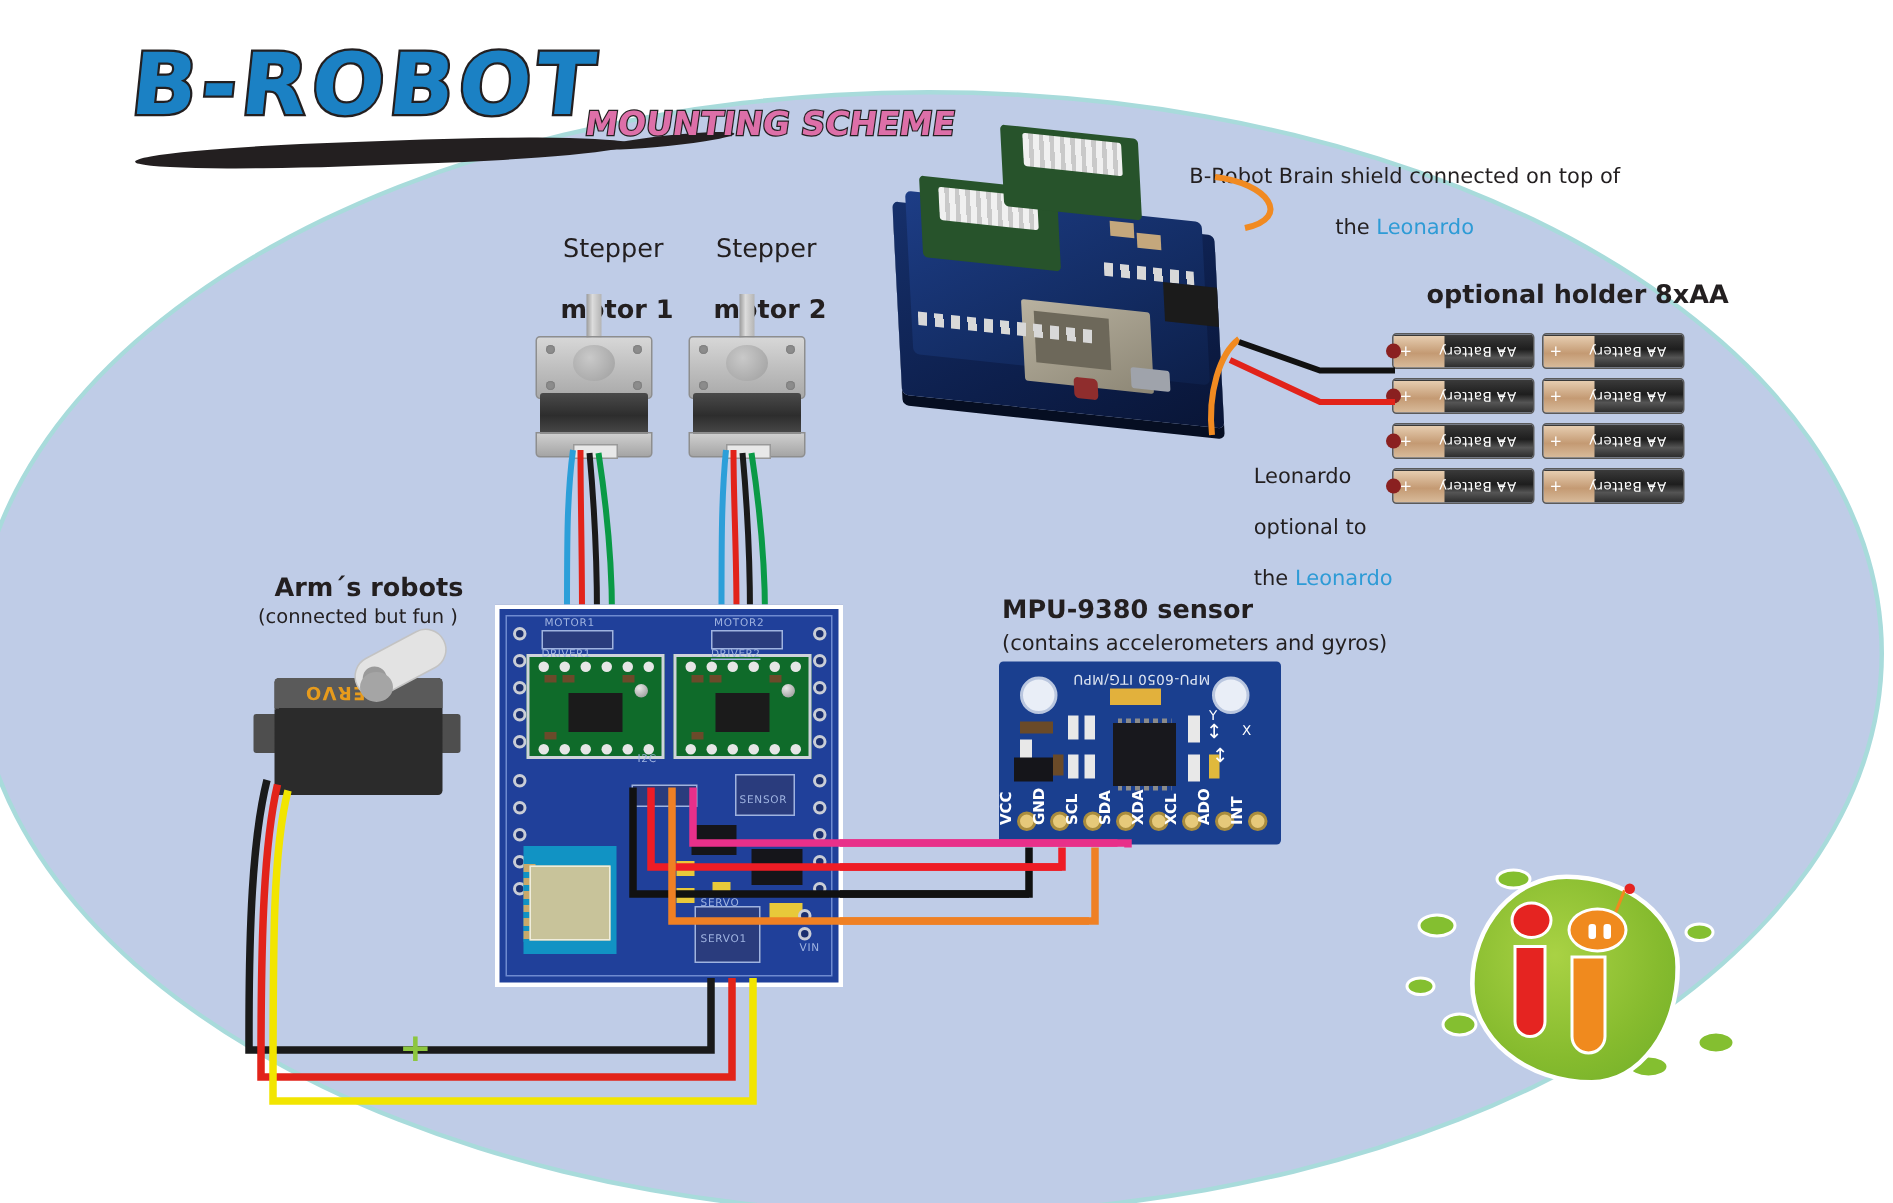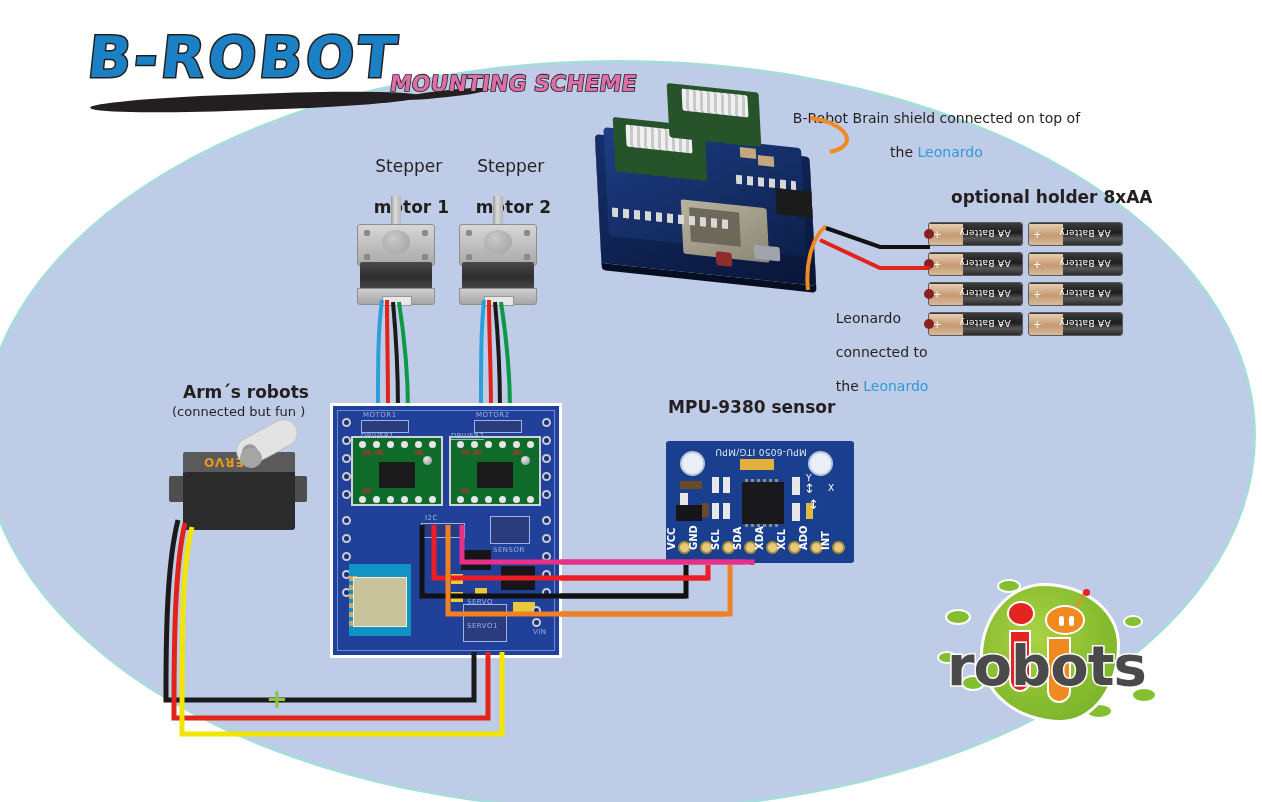--- a/index.html
+++ b/index.html
@@ -321,21 +321,21 @@
         <div class="b-minus">–</div>
       </div>
     <div class="b-term" style="left:-4px;top:7px;"></div>
     <div class="b-term" style="left:-4px;top:37px;"></div>
     <div class="b-term" style="left:-4px;top:67px;"></div>
     <div class="b-term" style="left:-4px;top:97px;"></div>
   </div>
 
   <div class="lbl" style="left:818px;top:293px;font-size:14px;">
     <span>Leonardo</span><br>
-    <span>connected to</span><br>
+    <span>optional to</span><br>
     <span>the </span><span class="c-blue">Leonardo</span>
   </div>
 
   <svg style="position:absolute;left:0;top:0;width:1262px;height:802px;">
     <path d="M810,118 C845,122 862,145 830,152" stroke="#f18a21" stroke-width="4" fill="none"></path>
     <path d="M808,290 C805,262 813,236 826,226" stroke="#f18a21" stroke-width="4" fill="none"></path>
     <path d="M826,228 L880,247 L930,247" stroke="#111111" stroke-width="4" fill="none"></path>
     <path d="M820,240 L880,268 L930,268" stroke="#e2231a" stroke-width="4" fill="none"></path>
   </svg>
 
@@ -406,27 +406,27 @@
         <div class="drv-pad" style="left:48px;top:3px;"></div>
       <div class="drv-pad" style="left:62px;top:3px;"></div>
         <div class="drv-pad" style="left:76px;top:3px;"></div>
       <div class="drv-pad" style="left:6px;top:58px;"></div>
         <div class="drv-pad" style="left:20px;top:58px;"></div>
       <div class="drv-pad" style="left:34px;top:58px;"></div>
         <div class="drv-pad" style="left:48px;top:58px;"></div>
       <div class="drv-pad" style="left:62px;top:58px;"></div>
         <div class="drv-pad" style="left:76px;top:58px;"></div>
     </div>
-    <div class="drv-name" style="left:118px;top:26px;text-decoration:underline;">DRIVER2</div>
-
-    <div class="hdr-lbl" style="left:92px;top:108px;">I2C</div>
+    <div class="drv-name" style="left:141px;top:26px;text-decoration:underline;">DRIVER2</div>
+
+    <div class="hdr-lbl" style="left:92px;top:96px;">I2C</div>
     <div class="hdr-blk" style="left:88px;top:117px;width:44px;height:15px;"></div>
 
     <div class="hdr-blk" style="left:157px;top:110px;width:40px;height:28px;"></div>
-    <div class="hdr-lbl" style="left:160px;top:140px;">SENSOR</div>
+    <div class="hdr-lbl" style="left:160px;top:123px;">SENSOR</div>
 
     <div class="esp" style="left:16px;top:158px;width:62px;height:72px;">
       <div class="esp-pins"></div>
       <div class="esp-shield"></div>
     </div>
 
     <div class="hdr-blk" style="left:130px;top:198px;width:44px;height:38px;"></div>
     <div class="hdr-lbl" style="left:134px;top:192px;">SERVO</div>
     <div class="hdr-lbl" style="left:134px;top:216px;">SERVO1</div>
 
@@ -435,20 +435,21 @@
     <div class="sq-yellow" style="left:118px;top:168px;width:12px;height:10px;"></div>
     <div class="sq-yellow" style="left:142px;top:182px;width:12px;height:10px;"></div>
     <div class="sq-yellow" style="left:118px;top:186px;width:12px;height:10px;"></div>
     <div class="sq-yellow" style="left:180px;top:196px;width:22px;height:10px;"></div>
     <div class="hdr-lbl" style="left:200px;top:222px;">VIN</div>
     <div class="hdr-pad" style="left:199px;top:200px;"></div>
     <div class="hdr-pad" style="left:199px;top:212px;"></div>
   </div>
 
   <div class="lbl bold" style="left:668px;top:397px;font-size:17px;">MPU-9380 sensor</div>
+  <div class="lbl" style="left:668px;top:421px;font-size:14px;">(contains accelerometers and gyros)</div>
 
   <div class="mpu">
     <div class="mpu-hole" style="left:14px;top:10px;"></div>
     <div class="mpu-hole" style="left:142px;top:10px;"></div>
     <div class="mpu-txt">MPU-6050 ITG/MPU</div>
     <div class="mpu-gold"></div>
     <div class="mpu-chip"></div>
     <div class="mpu-part dk" style="left:14px;top:40px;width:22px;height:8px;"></div>
     <div class="mpu-part" style="left:14px;top:52px;width:8px;height:14px;"></div>
     <div class="blk-chip" style="position:absolute;left:10px;top:64px;width:26px;height:16px;"></div>
@@ -535,16 +536,15 @@
     <div class="jj-blob"></div>
     <div class="jj-dot-red"></div>
     <div class="jj-stem-red"></div>
     <div class="jj-ant"></div>
     <div class="jj-ant-tip"></div>
     <div class="jj-head-or">
       <div class="jj-eye" style="left:12px;top:9px;"></div>
       <div class="jj-eye" style="left:22px;top:9px;"></div>
     </div>
     <div class="jj-stem-or"></div>
-    <div class="jj-word">robots</div>
   </div>
 
 </div>
 
 </body></html>

